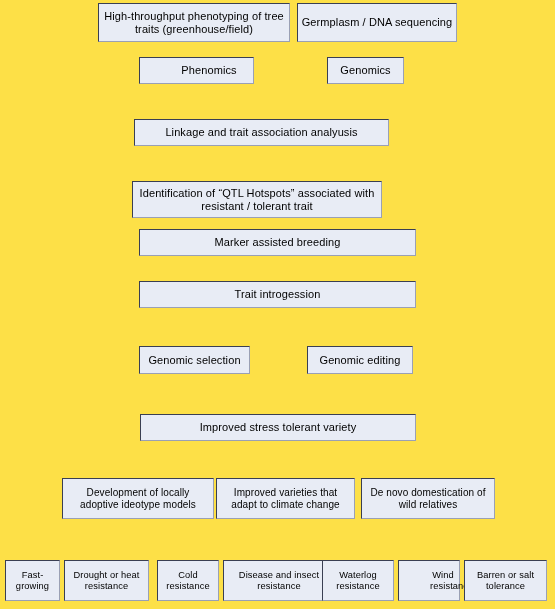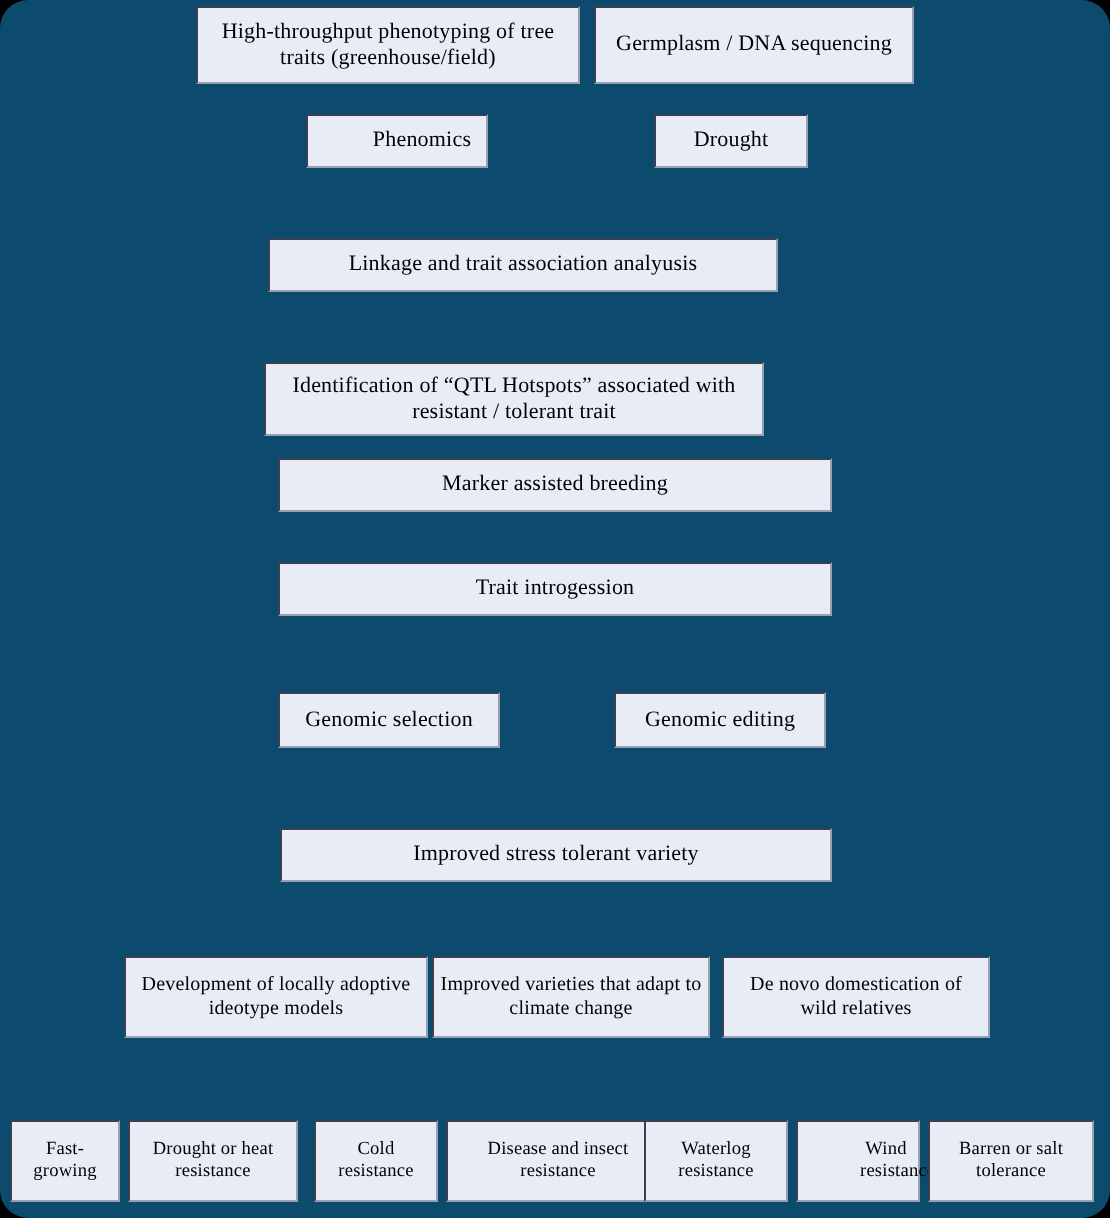--- a/index.html
+++ b/index.html
@@ -5,24 +5,23 @@
 <style>
   html, body {
     margin: 0;
     padding: 0;
     background: #000000;
   }
   #canvas {
     position: relative;
     width: 555px;
     height: 609px;
-    background: #0c4a6e;
+    background: #fde047;
     overflow: hidden;
-    font-family: Liberation Serif, serif;
-    border-radius: 14px;
+    font-family: Liberation Sans, sans-serif;
   }
   .node {
     position: absolute;
     box-sizing: border-box;
     background: #e8ecf5;
     border: 1px solid #6b7289;
     border-top-color: #3a3f52;
     border-left-color: #3a3f52;
     border-right-color: #9aa0b4;
     border-bottom-color: #9aa0b4;
@@ -48,25 +47,25 @@
 
 <div id="canvas">
 
   <div class="node fs11" style="left:98px; top:3px; width:192px; height:39px;">
     <span>High-throughput phenotyping of tree traits (greenhouse/field)</span>
   </div>
   <div class="node fs11" style="left:297px; top:3px; width:160px; height:39px;">
     <span>Germplasm / DNA sequencing</span>
   </div>
 
-  <div class="node fs11" style="left:153px; top:57px; width:91px; height:27px;padding-left:28px;">
+  <div class="node fs11" style="left:139px; top:57px; width:115px; height:27px;padding-left:28px;">
     <span>Phenomics</span>
   </div>
   <div class="node fs11" style="left:327px; top:57px; width:77px; height:27px;">
-    <span>Drought</span>
+    <span>Genomics</span>
   </div>
 
   <div class="node fs11" style="left:134px; top:119px; width:255px; height:27px;">
     <span>Linkage and trait association analyusis</span>
   </div>
   <div class="node fs11" style="left:132px; top:157px; width:250px; height:37px;margin-top:24px;">
     <span>Identification of “QTL Hotspots”  associated with resistant / tolerant trait</span>
   </div>
   <div class="node fs11" style="left:139px; top:229px; width:277px; height:27px;justify-content:center;">
     <span>Marker assisted breeding</span>

